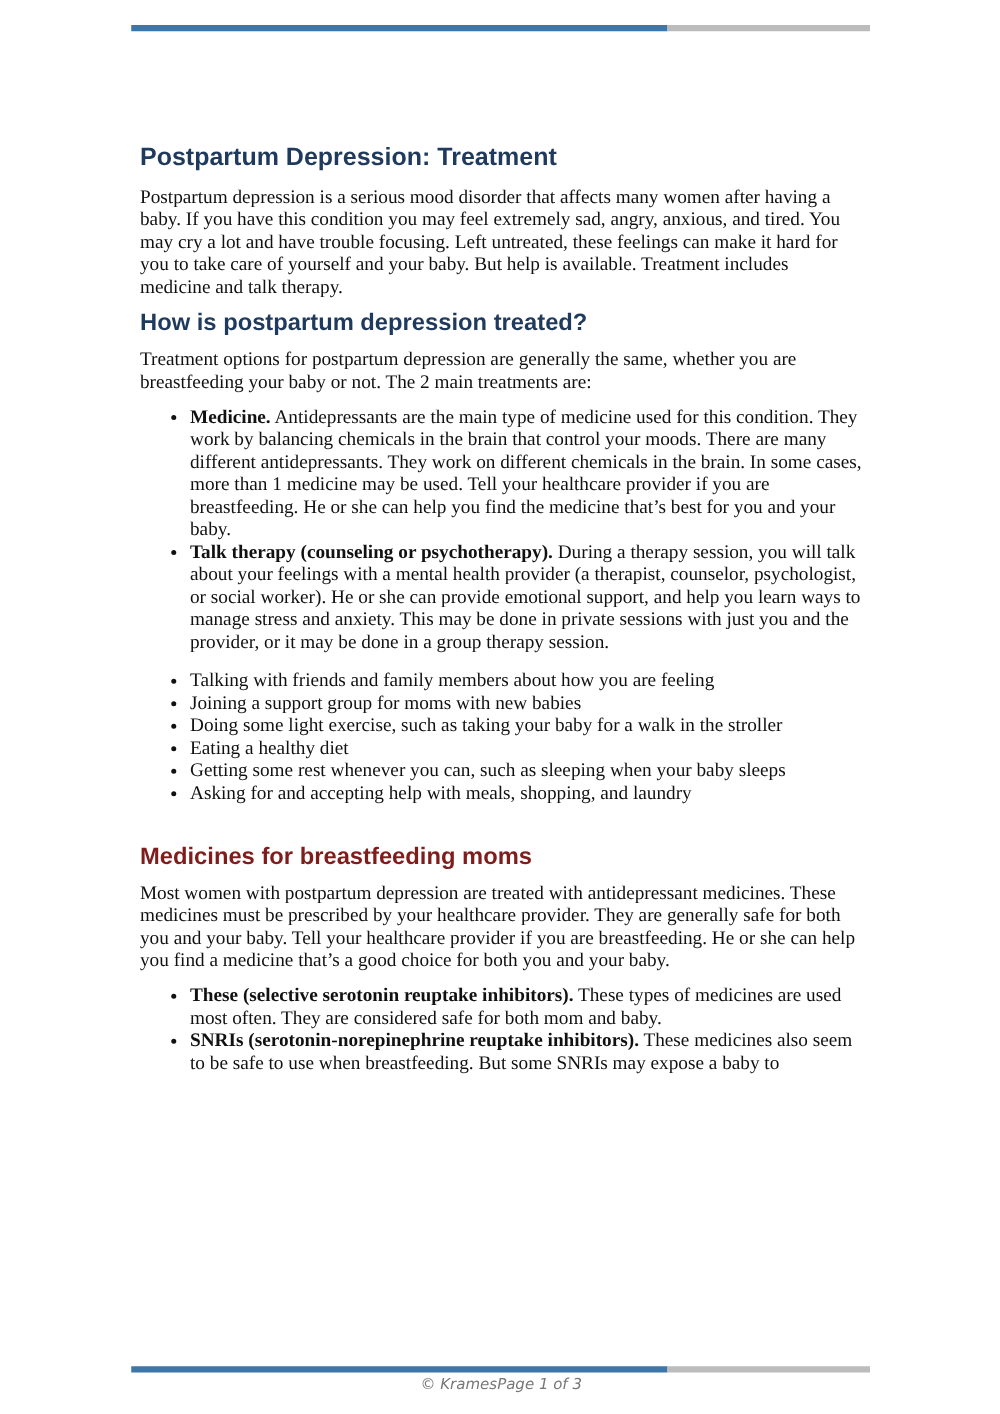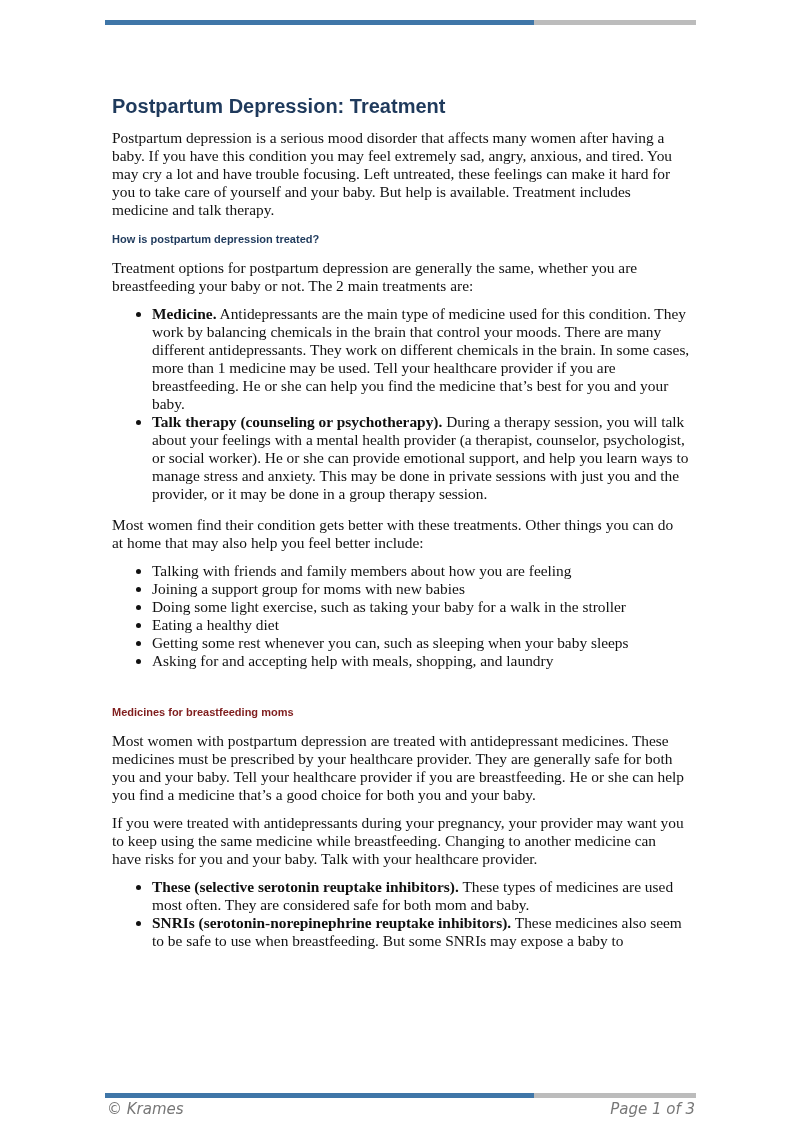--- a/index.html
+++ b/index.html
@@ -11,68 +11,66 @@
     .bottom-bar { top: 1093px; }
     .content {
       position: absolute; left: 112px; top: 94px; width: 580px;
       font-family: "Liberation Serif", serif; font-size: 15.4px; line-height: 18px; color: #111;
     }
     h1 {
       font-family: "Liberation Sans", sans-serif; font-weight: bold; font-size: 20px;
       color: #1f3a5c; margin: 0 0 11px 0; line-height: 24px;
     }
     h2 {
-      font-family: "Liberation Sans", sans-serif; font-weight: bold; font-size: 11px;
+      font-family: "Liberation Sans", sans-serif; font-weight: bold; font-size: 19px;
       color: #1f3a5c; margin: 0 0 10px 0; line-height: 20px;
     }
     p { margin: 0 4px 10px 0; }
     ul { margin: 0 0 10px 0; padding-left: 40px; }
     li { margin: 0; }
     .spacer-big { height: 22px; }
     .spacer-sm { height: 3px; }
     b { font-weight: bold; }
     .footer {
       position: absolute; top: 1100px; left: 107px; width: 588px;
-      font-family: "DejaVu Sans", sans-serif; font-style: italic; font-size: 15px; color: #777;
-      display: flex; justify-content: space-between;
+      font-family: "DejaVu Sans", sans-serif; font-style: italic; font-size: 12px; color: #777;
+      display: flex; justify-content: center;
     }
   </style>
 </head>
 <body>
 
 <div class="bar top-bar">
   <div class="blue" style="width: 72.6%; background: rgb(63, 118, 168);"></div>
   <div class="gray" style="background: rgb(188, 188, 188);"></div>
 </div>
 
 <div class="content">
-  <h1 style="color: rgb(31, 58, 92);">Postpartum Depression: Treatment</h1>
+  <h1 style="color: rgb(31, 58, 92); margin-top: 20px;">Postpartum Depression: Treatment</h1>
   <p>Postpartum depression is a serious mood disorder that affects many women after having a baby. If you have this condition you may feel extremely sad, angry, anxious, and tired. You may cry a lot and have trouble focusing. Left untreated, these feelings can make it hard for you to take care of yourself and your baby. But help is available. Treatment includes medicine and talk therapy.</p>
 
   <h2 style="color: rgb(31, 58, 92);">How is postpartum depression treated?</h2>
   <p>Treatment options for postpartum depression are generally the same, whether you are breastfeeding your baby or not. The 2 main treatments are:</p>
   <ul>
     <li><b>Medicine.</b><span> Antidepressants are the main type of medicine used for this condition. They work by balancing chemicals in the brain that control your moods. There are many different antidepressants. They work on different chemicals in the brain. In some cases, more than 1 medicine may be used. Tell your healthcare provider if you are breastfeeding. He or she can help you find the medicine that’s best for you and your baby.</span></li>
     <li><b>Talk therapy (counseling or psychotherapy).</b><span> During a therapy session, you will talk about your feelings with a mental health provider (a therapist, counselor, psychologist, or social worker). He or she can provide emotional support, and help you learn ways to manage stress and anxiety. This may be done in private sessions with just you and the provider, or it may be done in a group therapy session.</span></li>
   </ul>
   <div class="spacer-sm"></div>
-  <p>Most women find their condition gets better with these treatments. Other things you can do at home that may also help you feel better include:</p>
   <ul>
     <li>Talking with friends and family members about how you are feeling</li>
     <li>Joining a support group for moms with new babies</li>
     <li>Doing some light exercise, such as taking your baby for a walk in the stroller</li>
     <li>Eating a healthy diet</li>
     <li>Getting some rest whenever you can, such as sleeping when your baby sleeps</li>
     <li>Asking for and accepting help with meals, shopping, and laundry</li>
   </ul>
   <div class="spacer-big"></div>
 
   <h2 style="color: #7f1d1d;">Medicines for breastfeeding moms</h2>
   <p>Most women with postpartum depression are treated with antidepressant medicines. These medicines must be prescribed by your healthcare provider. They are generally safe for both you and your baby. Tell your healthcare provider if you are breastfeeding. He or she can help you find a medicine that’s a good choice for both you and your baby.</p>
-  <p>If you were treated with antidepressants during your pregnancy, your provider may want you to keep using the same medicine while breastfeeding. Changing to another medicine can have risks for you and your baby. Talk with your healthcare provider.</p>
   <ul>
     <li><b>These (selective serotonin reuptake inhibitors).</b><span> These types of medicines are used most often. They are considered safe for both mom and baby.</span></li>
     <li><b>SNRIs (serotonin-norepinephrine reuptake inhibitors).</b><span> These medicines also seem to be safe to use when breastfeeding. But some SNRIs may expose a baby to</span></li>
   </ul>
 </div>
 
 <div class="bar bottom-bar">
   <div class="blue" style="width: 72.6%; background: rgb(63, 118, 168);"></div>
   <div class="gray" style="background: rgb(188, 188, 188);"></div>
 </div>

